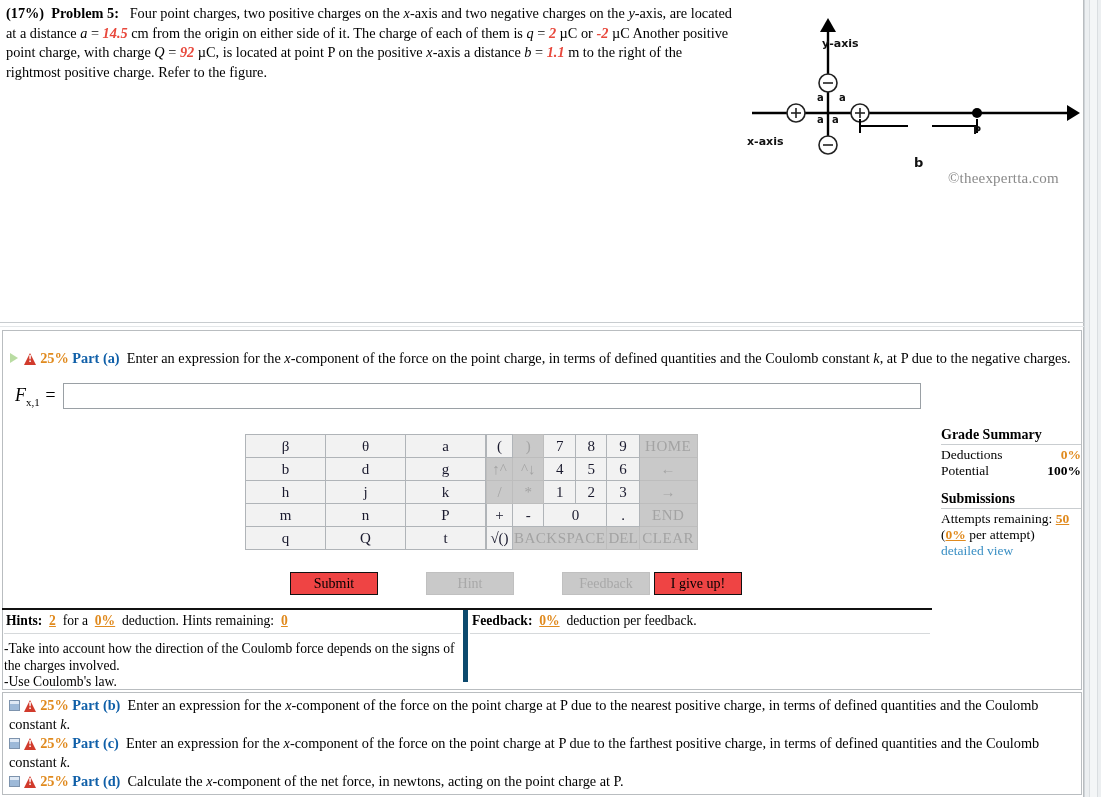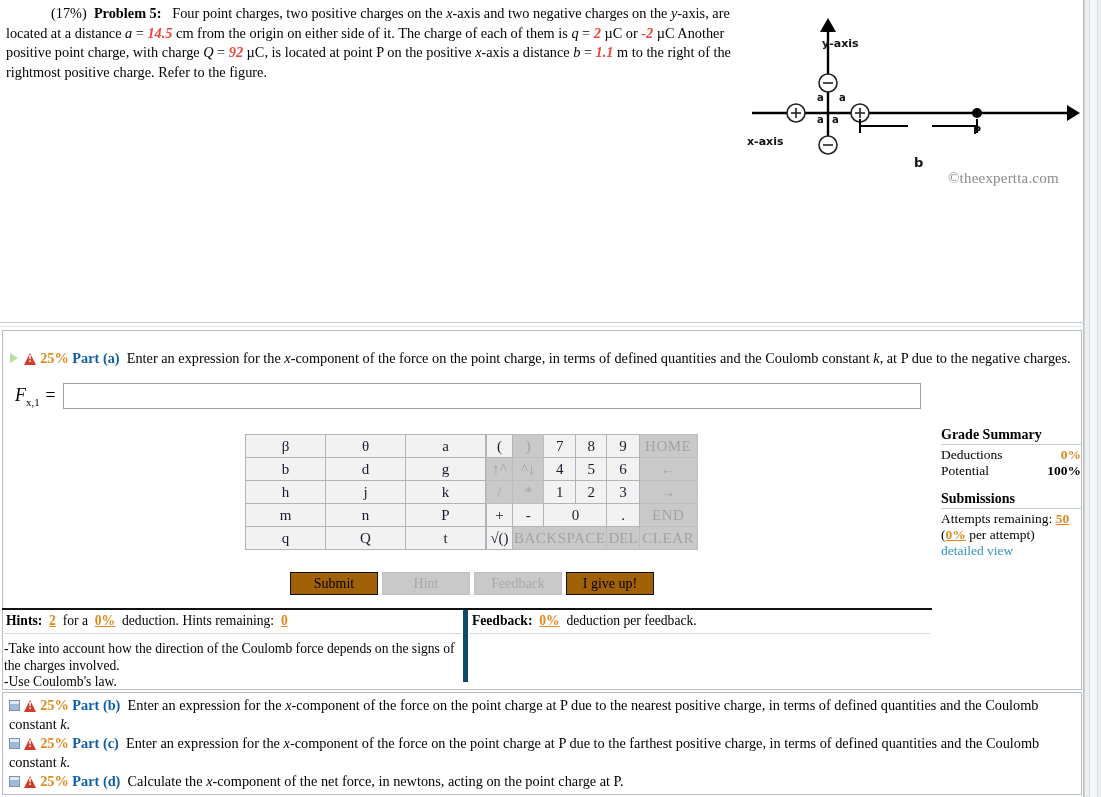--- a/index.html
+++ b/index.html
@@ -26,21 +26,21 @@
     border-right: 1px solid #b9bdc0;
   }
 
   
   .statement {
     position: absolute; left: 6px; top: 4px; width: 734px;
     font-size: 14.3px; line-height: 19.5px; color: #000;
     text-align: left;
   }
   .statement b { font-weight: bold; }
-  .pct-lead { font-weight: normal; margin-left: 45px; }
+  .pct-lead { font-weight: bold; }
   .var { font-style: italic; }
   .red { color: #e8483c; font-style: italic; font-weight: bold; }
 
   
   .figure {
     position: absolute; left: 742px; top: 0px; width: 338px; height: 200px;
   }
   .fig-label {
     position: absolute; font-family: "DejaVu Sans", sans-serif;
     font-size: 11px; color: #111; font-weight: 600; margin-top: 36px;
@@ -154,25 +154,25 @@
   .kp-right td { width: 26px; }
   .kp-dis { background: #c9c9c9 !important; color: #a3a3a3 !important; border-color: #bdbdbd !important; }
   .kp-cmd { width: 58px !important; font-size: 11px; letter-spacing: .5px; }
   .kp-small { font-size: 8.5px; }
   .kp-wrap { display: flex; }
 
   
   .actions { position: absolute; left: 290px; top: 572px; display: flex; gap: 4px; }
   .btn {
     width: 88px; height: 23px; font-family: "Liberation Serif", serif;
-    font-size: 14px; background: #a16207; border: 1px solid #111; color: #000;
+    font-size: 14px; background: #ef4444; border: 1px solid #111; color: #000;
     cursor: pointer;
   }
   .btn.disabled {
-    background: #c9c9c9; border: 1px solid #c0c0c0; color: #a8a8a8; cursor: default;
+    background: #c9c9c9; border: 1px solid #c0c0c0; color: #a8a8a8; cursor: default; margin-left: 44px;
   }
 
   
   .hf-wrap { position: absolute; left: 2px; top: 608px; width: 930px; }
   .hf-top { border-top: 2px solid #111; }
   .hints-box {
     position: absolute; left: 2px; top: 610px; width: 466px; height: 72px;
     border-right: 5px solid #0c4a6e;
   }
   .feedback-box {

